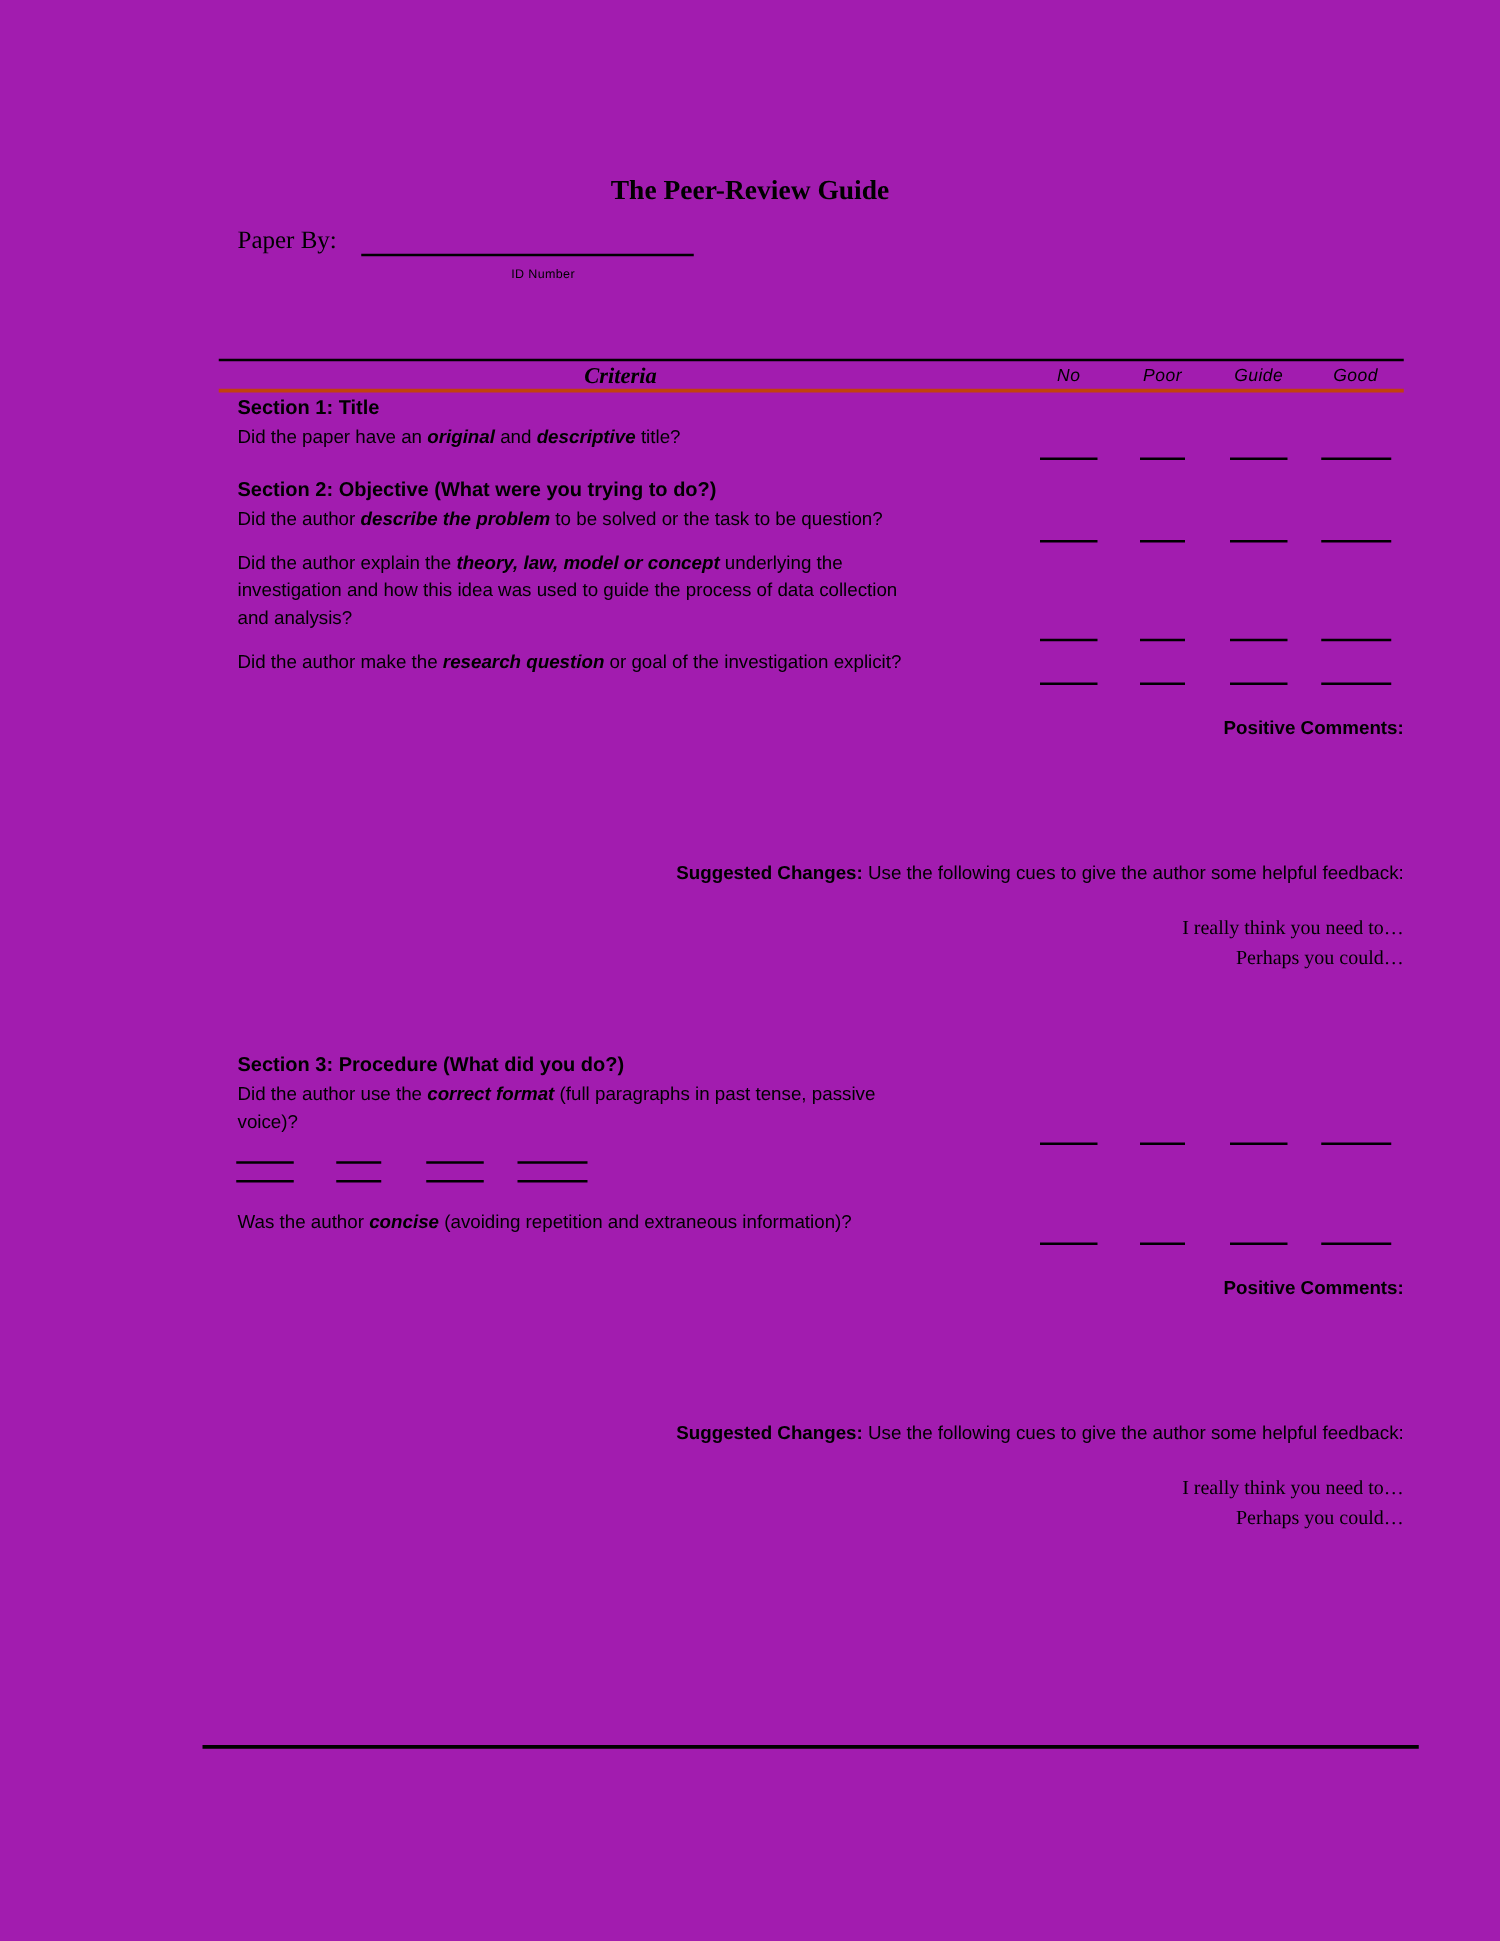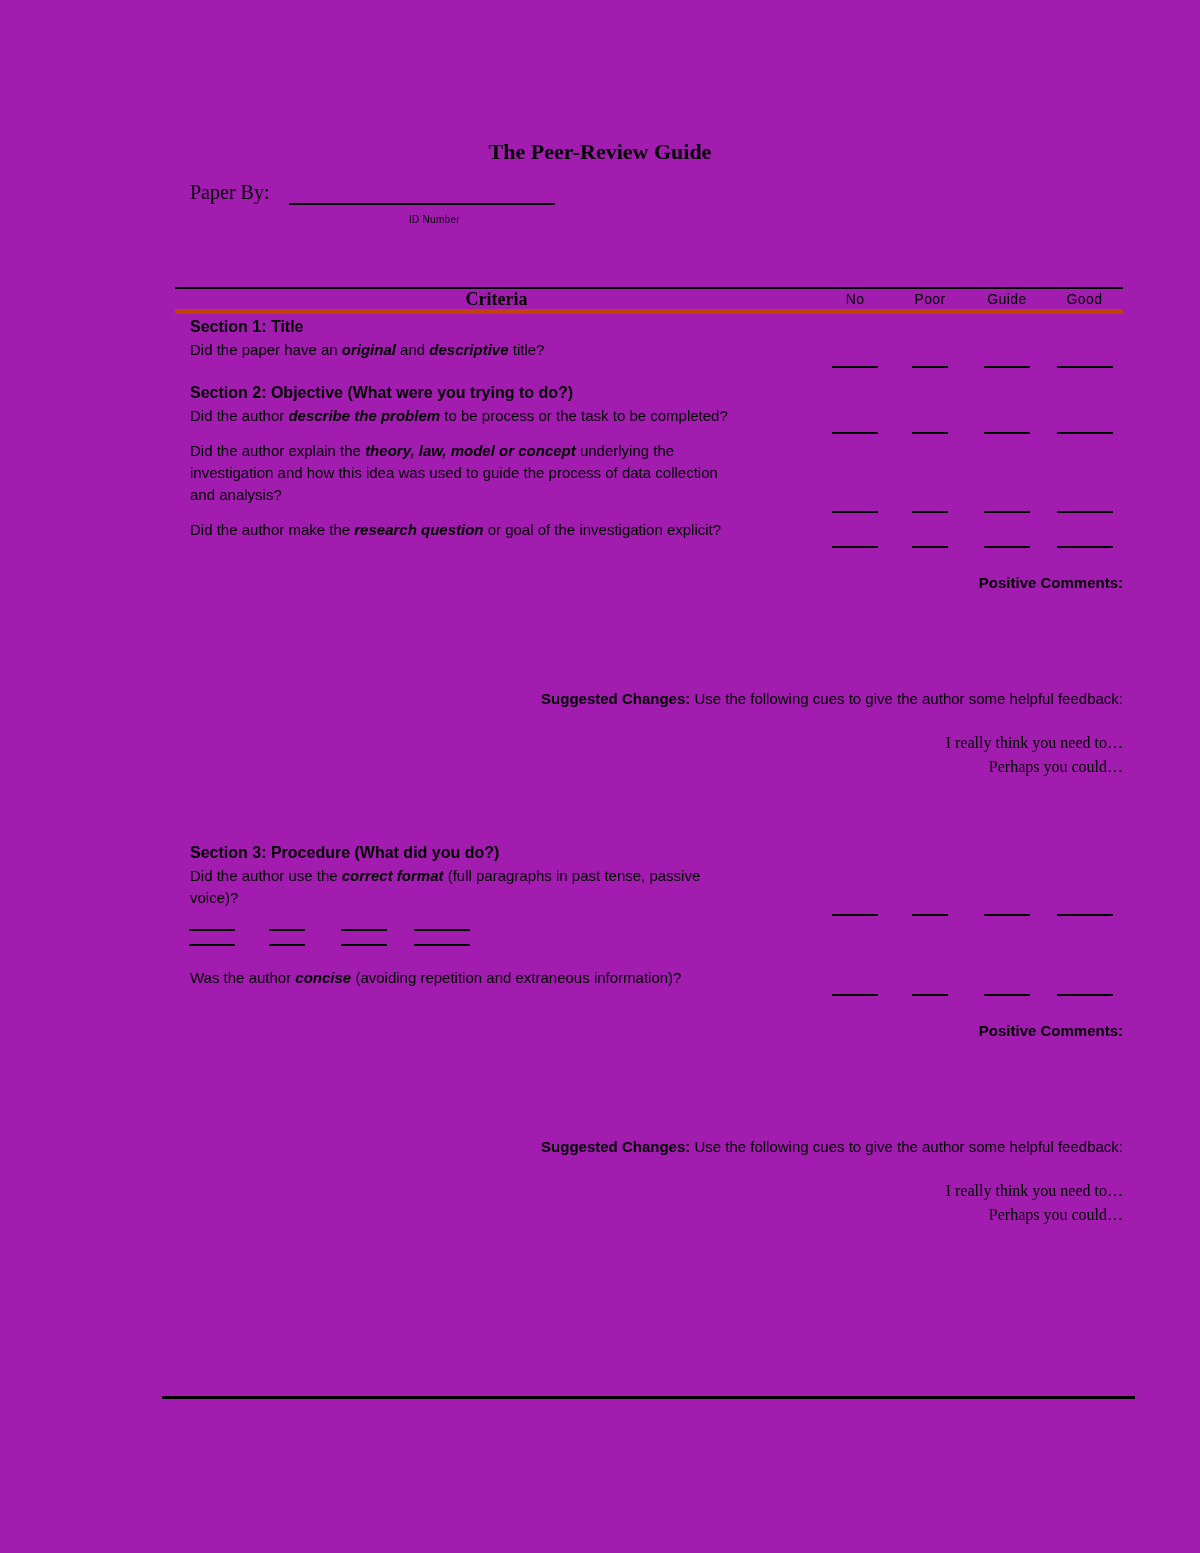--- a/index.html
+++ b/index.html
@@ -48,21 +48,22 @@
   
   .rubric {
     width:948px;
     margin:64px 0 0 175px;
     border-top:2px solid #000;
   }
   .rubric-header {
     display:flex;
     align-items:center;
     height:25px;
-    border-bottom:5px solid #c2410c;
+    border-bottom:3px solid #c2410c;
+    font-style:italic;
   }
   .crit-col {
     width:643px;
     text-align:center;
     font-family:"Liberation Serif", serif;
     font-weight:bold;
     font-size:18px;
   }
   .rate-col { text-align:center; font-size:14px; letter-spacing:0.4px; }
   .c0 { width:74px; } .c1 { width:76px; } .c2 { width:78px; } .c3 { width:77px; }
@@ -169,21 +170,21 @@
                 <span class="blank"></span>
               </div>
   </div>
 </div>
   </div>
 
   <div class="sec">
     <div class="sec-heading">Section 2: Objective (What were you trying to do?)</div>
     <div>
   <div class="q-row">
-    <div class="q-text"><span>Did the author </span><span class="em">describe the problem</span><span> to be process or the task to be completed?</span></div>
+    <div class="q-text"><span>Did the author </span><span class="em">describe the problem</span><span> to be solved or the task to be question?</span></div>
     <div class="rate-cell c0">
                 <span class="blank"></span>
               </div>
     <div class="rate-cell c1">
                 <span class="blank"></span>
               </div>
     <div class="rate-cell c2">
                 <span class="blank"></span>
               </div>
     <div class="rate-cell c3">

